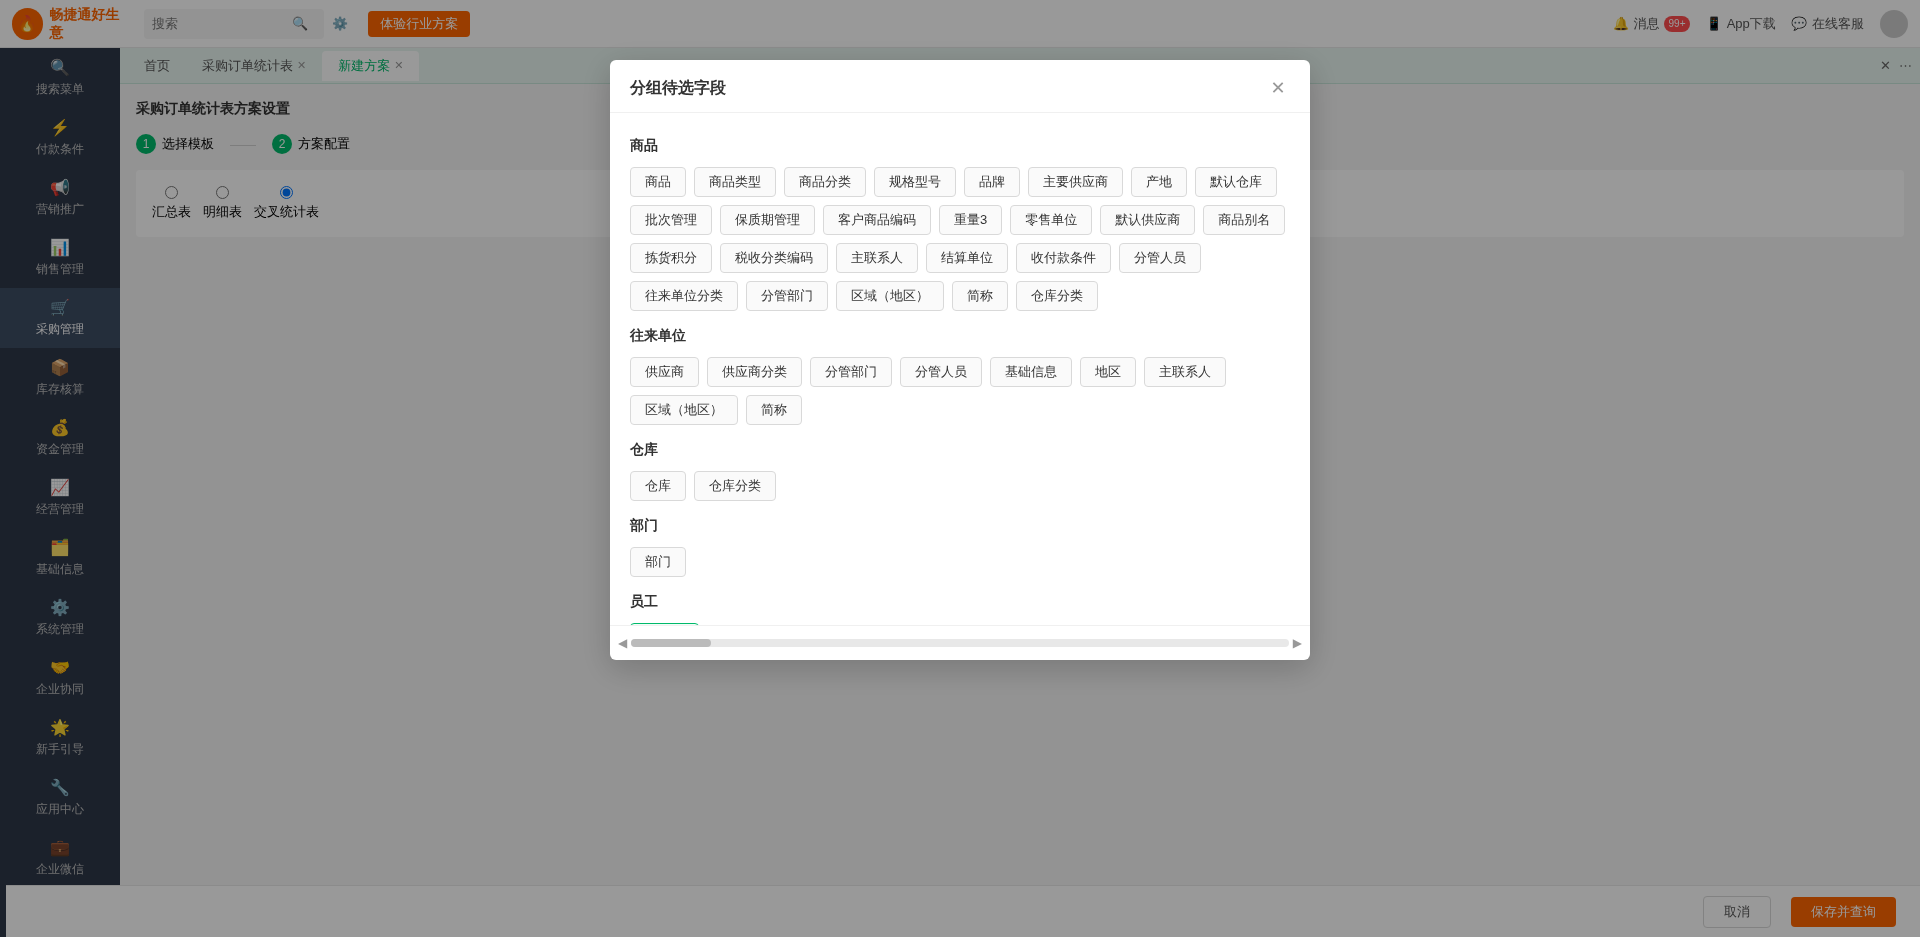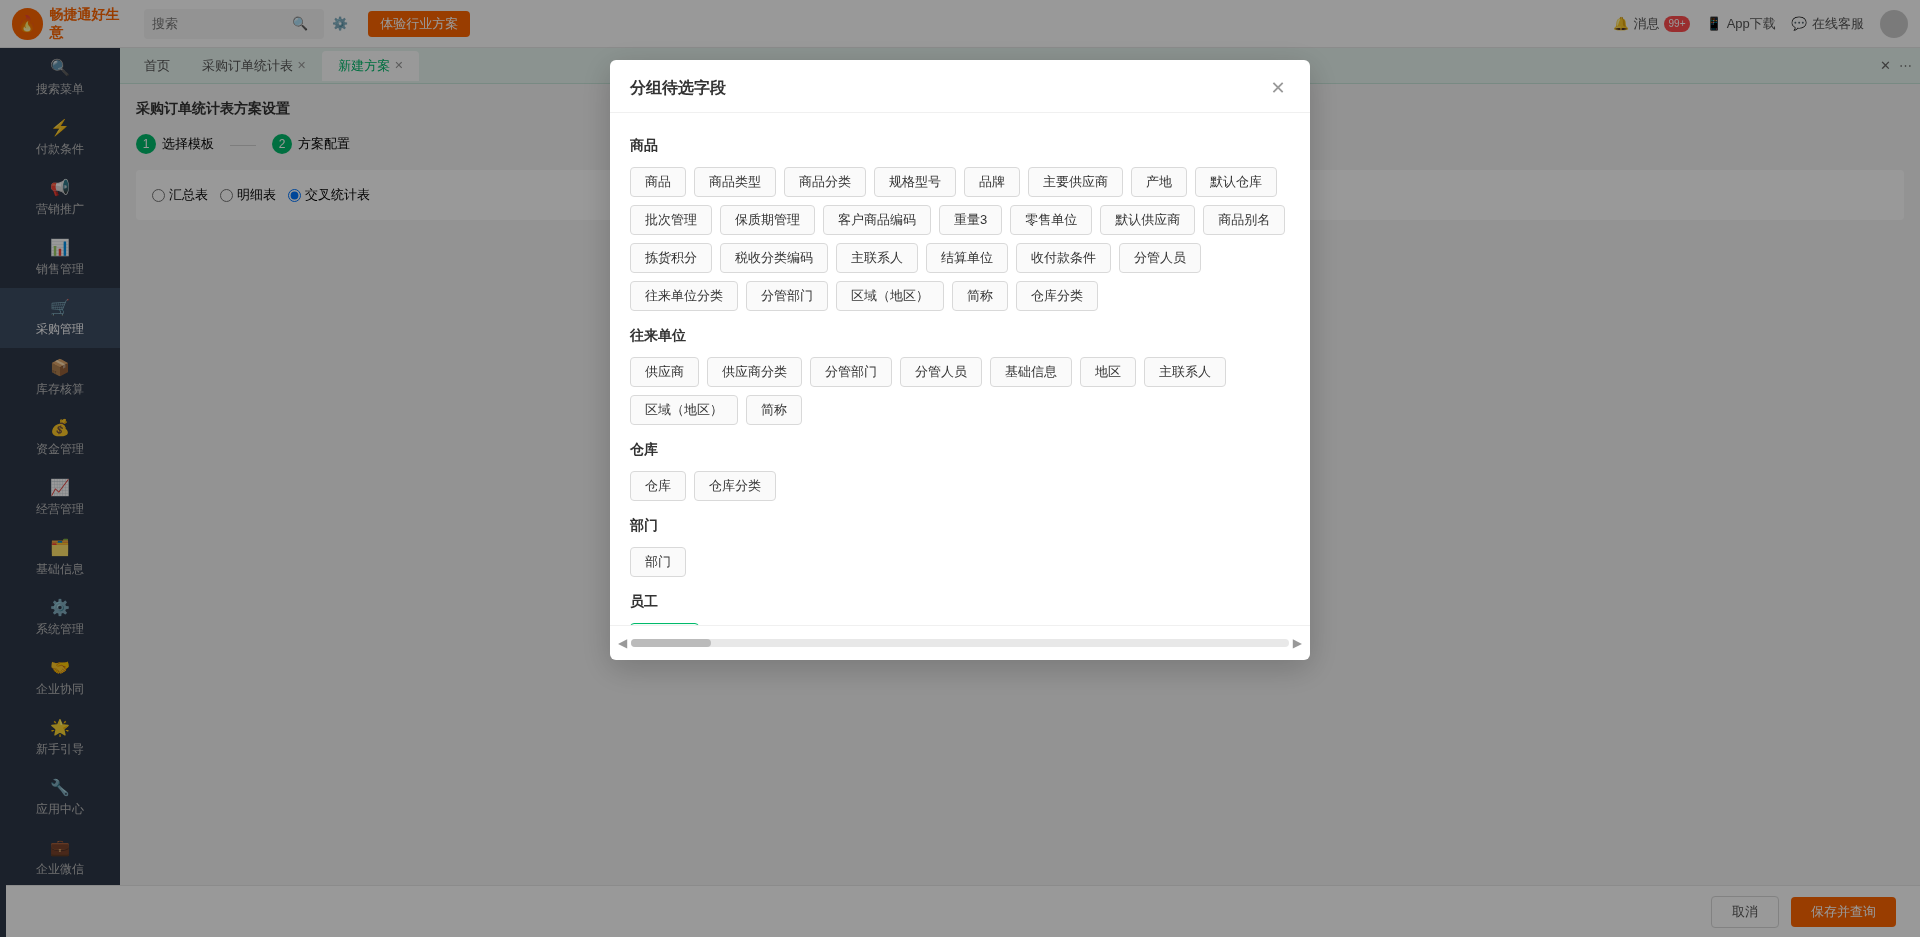--- a/index.html
+++ b/index.html
@@ -141,21 +141,21 @@
     .step-item { display: flex; align-items: center; gap: 6px; }
     .step-num {
       width: 20px; height: 20px; border-radius: 50%;
       background: #00b96b; color: white; font-size: 12px;
       display: flex; align-items: center; justify-content: center;
     }
     .form-section {
       background: #fff; border-radius: 4px; padding: 16px; margin-bottom: 12px;
     }
     .radio-group { display: flex; gap: 12px; }
-    .radio-item { display: flex; align-items: center; gap: 4px; cursor: pointer; font-size: 13px; }
+    .radio-item { display: flex; align-items: center; gap: 4px; cursor: pointer; font-size: 13px; flex-direction: column; }
 
     
     .modal-overlay {
       position: fixed; top: 0; left: 0; right: 0; bottom: 0;
       background: rgba(0,0,0,0.4);
       z-index: 200;
       display: flex; align-items: flex-start; justify-content: center;
       padding-top: 60px;
     }
 
@@ -223,21 +223,21 @@
     }
 
     
     .bottom-bar {
       position: fixed; bottom: 0; left: 6px; right: 0;
       height: 52px;
       background: #fff;
       border-top: 1px solid #e8e8e8;
       display: flex; align-items: center; justify-content: flex-end;
       padding: 0 24px;
-      gap: 12px;
+      gap: 20px;
       z-index: 150;
     }
 
     .modal-bottom-area {
       border-top: 1px solid #f0f0f0;
       padding: 6px 0;
     }
   </style>
 </head>
 <body>

